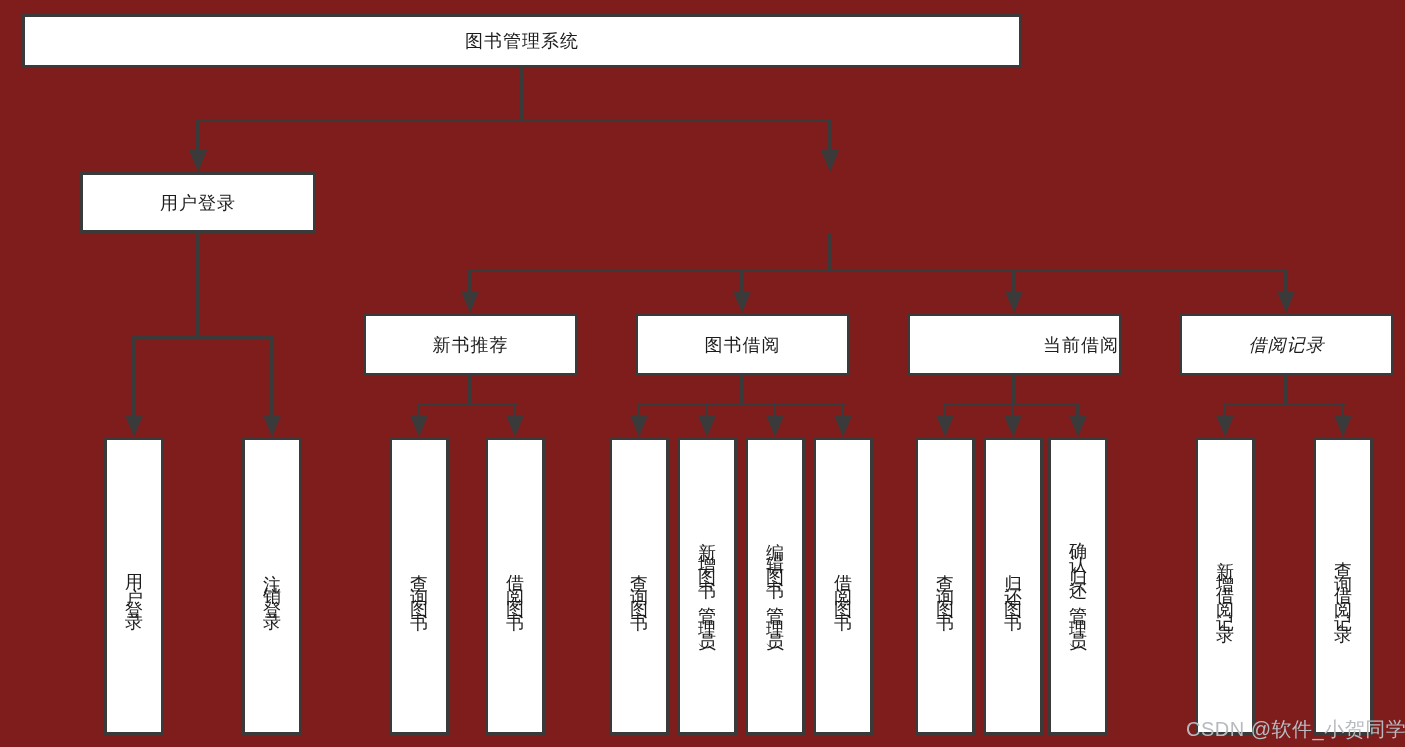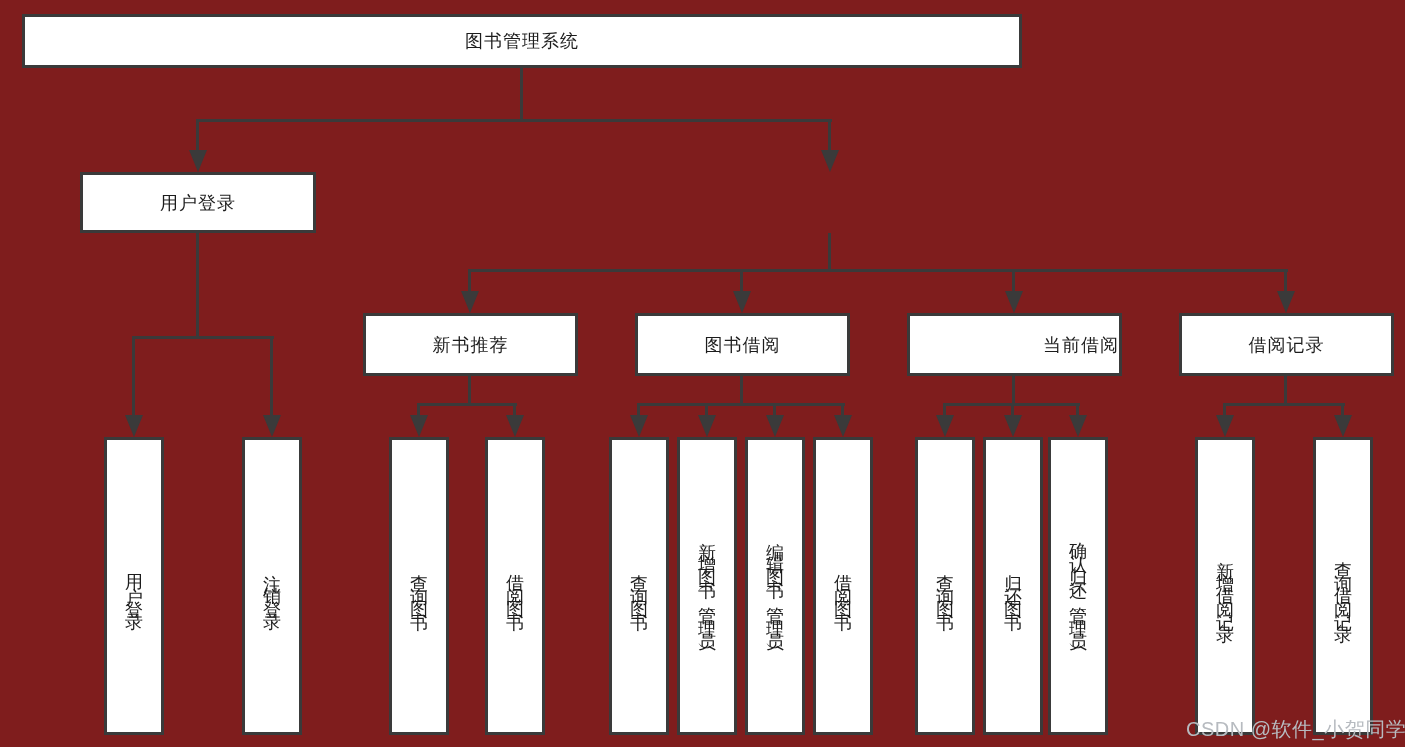--- a/index.html
+++ b/index.html
@@ -72,21 +72,21 @@
 
   <div class="box" style="left:635px; top:313px; width:215px; height:63px;">
     <span>图书借阅</span>
   </div>
   <div class="box" style="left:363px; top:313px; width:215px; height:63px;">
     <span>新书推荐</span>
   </div>
   <div class="box" style="left:907px; top:313px; width:215px; height:63px;justify-content:flex-end;">
     <span>当前借阅</span>
   </div>
-  <div class="box" style="left:1179px; top:313px; width:215px; height:63px;">
+  <div class="box" style="left:1179px; top:313px; width:215px; height:63px;font-style:italic;">
     <span>借阅记录</span>
   </div>
 
   <div class="vline" style="left:468px; top:376px; height:30px;"></div>
   <div class="hline" style="left:417px; top:403px; width:100px;"></div>
   <div class="vline" style="left:417px; top:403px; height:14px;"></div>
   <div class="arrowhead" style="left:410px; top:415px;"></div>
   <div class="vline" style="left:513px; top:403px; height:14px;"></div>
   <div class="arrowhead" style="left:506px; top:415px;"></div>
 

